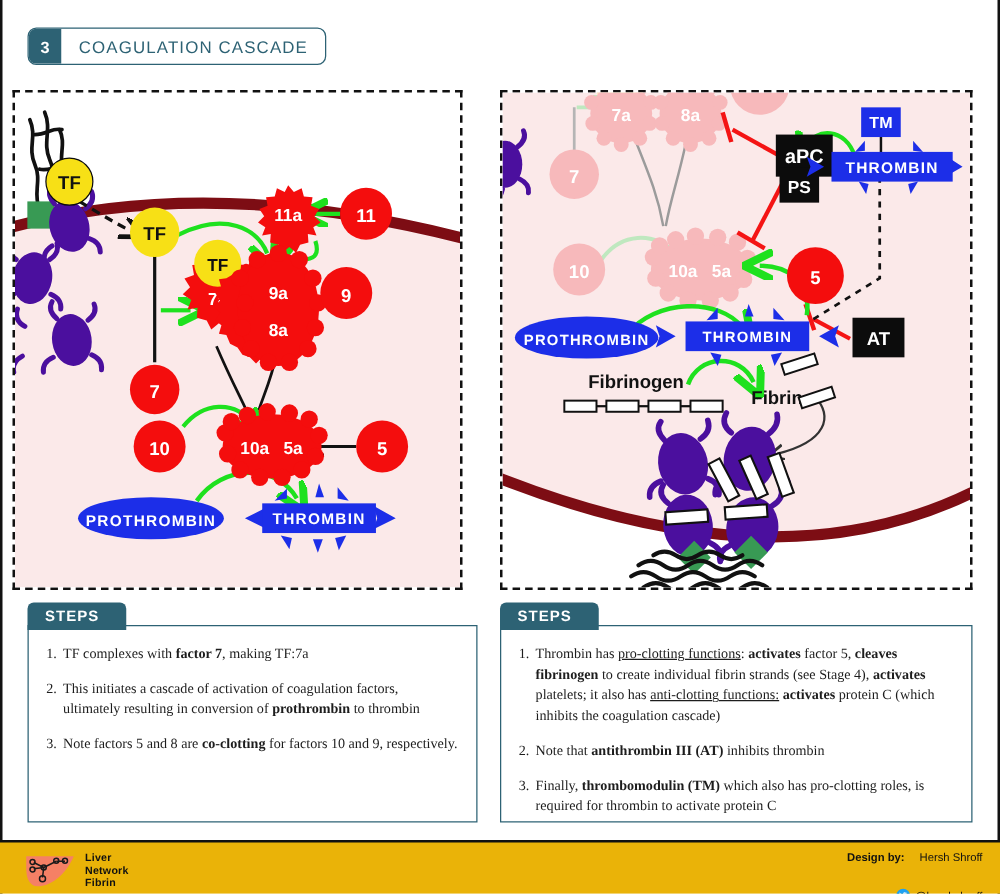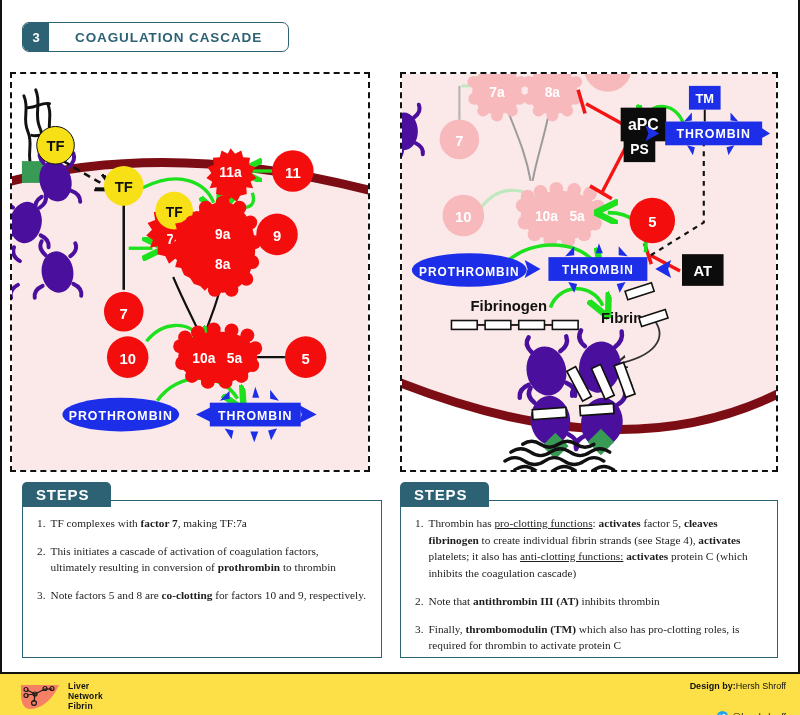--- a/index.html
+++ b/index.html
@@ -25,24 +25,24 @@
     overflow:hidden; background:#fff;
     height:28px;
   }
   .header .num{
     background:#2d6274; color:#fff;
     font-weight:bold; font-size:13px;
     display:flex; align-items:center; justify-content:center;
     width:26px;
   }
   .header .ttl{
-    color:#2d6274; font-weight:bold; font-size:13.5px;
+    color:#2d6274; font-weight:normal; font-size:13.5px;
     letter-spacing:.9px;
     display:flex; align-items:center;
-    padding:0 26px;
+    padding:0 14px;
   }
 
   
   .panel{
     position:absolute;
     border:2.5px dashed #111;
     box-sizing:border-box;
     background:#ffffff;
     overflow:hidden;
   }
@@ -55,58 +55,58 @@
     position:absolute;
     border:1px solid #2d6274;
     background:#fff;
     box-sizing:border-box;
   }
   #steps-left{ left:22px; top:500px; width:360px; height:158px; }
   #steps-right{ left:400px; top:500px; width:378px; height:158px; }
   .steps-tab{
     position:absolute; left:-1px; top:-19px;
     background:#2d6274; color:#fff;
-    font-size:15px; font-weight:bold; letter-spacing:.8px;
+    font-size:12px; font-weight:bold; letter-spacing:.8px;
     padding:4px 22px 4px 14px;
     border-radius:5px 5px 0 0;
   }
   .steps-body{
     padding:14px 14px 8px 14px;
     font-family:"Liberation Serif", serif;
     font-size:11.3px;
     color:#1d1d1d;
     line-height:1.48;
   }
   .steps-body .item{ margin-bottom:11px; display:flex; gap:5px; }
   .steps-body .item:last-child{ margin-bottom:0; }
   .steps-body .idx{ flex:0 0 auto; }
   .steps-body .txt{ flex:1 1 auto; }
   .steps-body b{ font-weight:bold; }
   .steps-body u{ text-decoration:underline; }
 
   
   .footer{
     position:absolute; left:0; top:672px; width:800px; height:43px;
-    background:#fde047;
+    background:#eab308;
     border-top:2px solid #111;
     box-sizing:border-box;
   }
   .logo-wrap{
     position:absolute; left:18px; top:7px;
     display:flex; align-items:center; gap:6px;
   }
   .logo-text{
     font-size:8.5px; font-weight:bold; line-height:1.18; color:#111;
     letter-spacing:.2px;
   }
   .credit{
     position:absolute; right:14px; top:7px;
     text-align:right; font-size:9px; color:#111;
   }
-  .credit .row1{ display:flex; align-items:baseline; justify-content:flex-end;text-align:right; }
+  .credit .row1{ display:flex; gap:12px; align-items:baseline; justify-content:flex-end;text-align:right; }
   .credit .row1 .lbl{ font-weight:bold; }
   .credit .row2{ display:flex; gap:4px; align-items:center; justify-content:flex-end; margin-top:20px; }
   .tw{ width:11px; height:11px; border-radius:50%; background:#1da1f2;
        display:inline-flex; align-items:center; justify-content:center; }
   .tw svg{ width:7px; height:7px; }
 
   
   text{ font-family:"Liberation Sans", sans-serif; font-weight:bold; }
 </style>
 </head>

